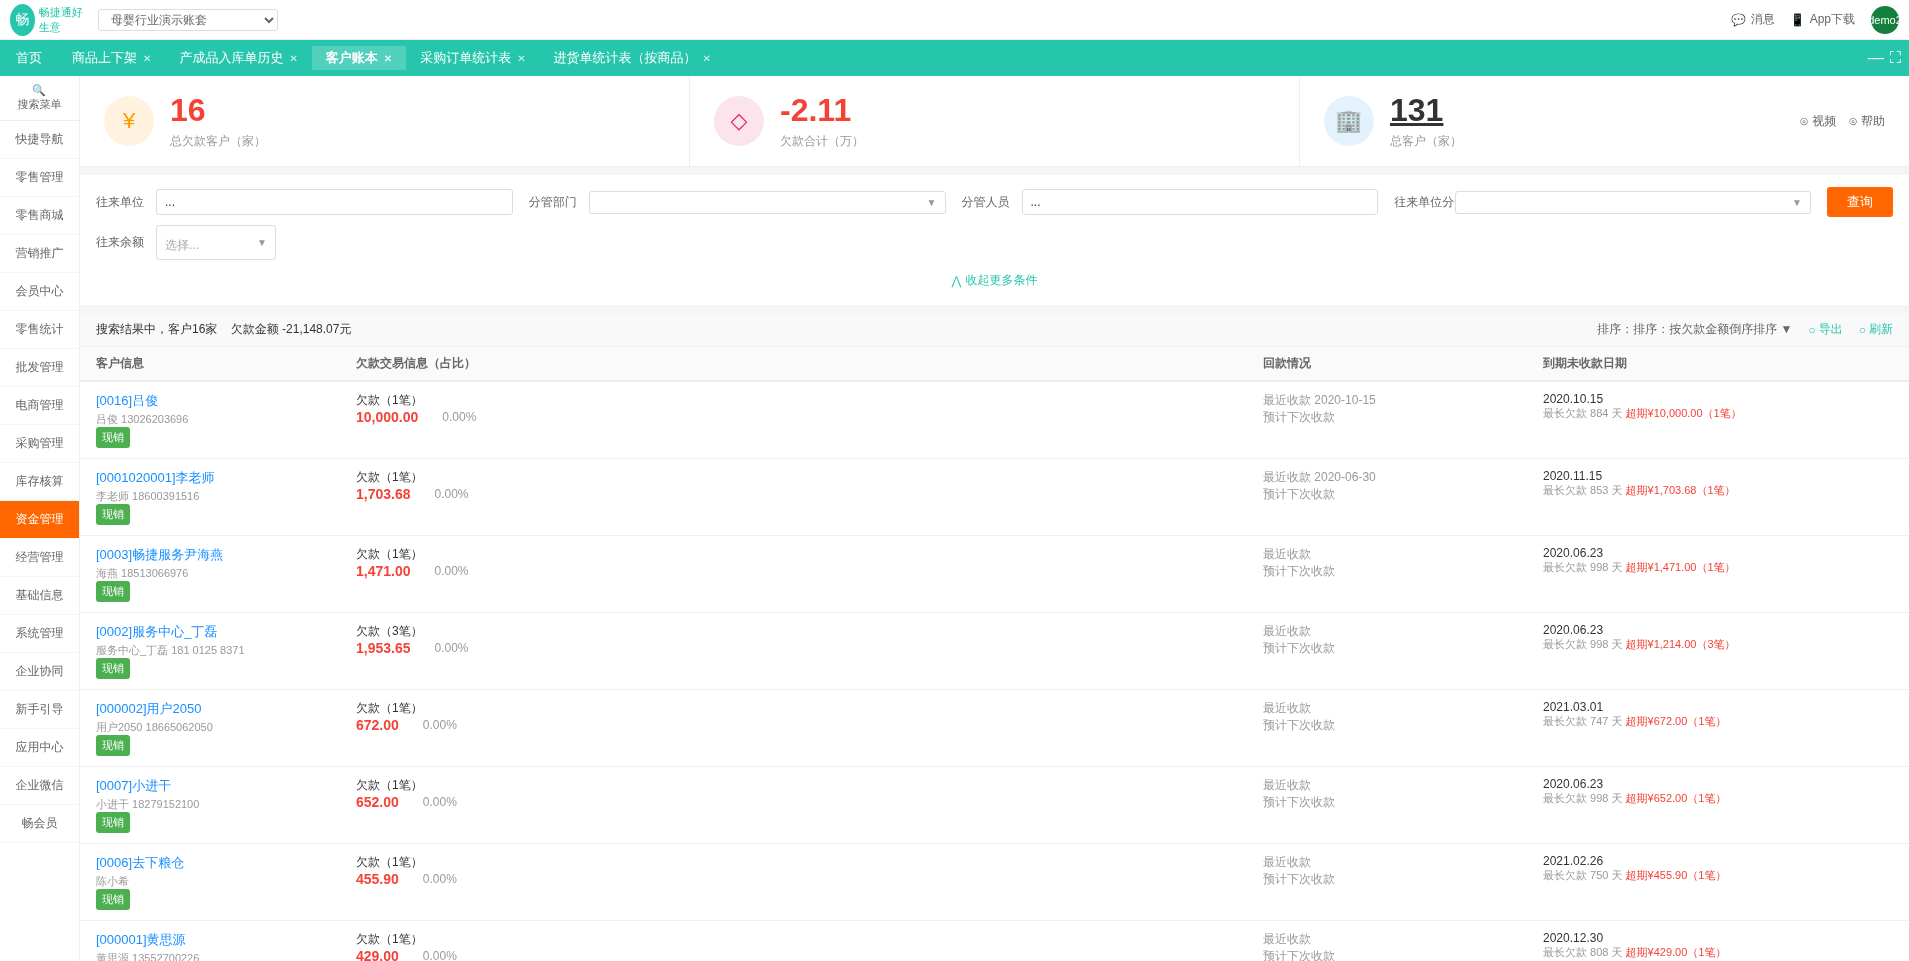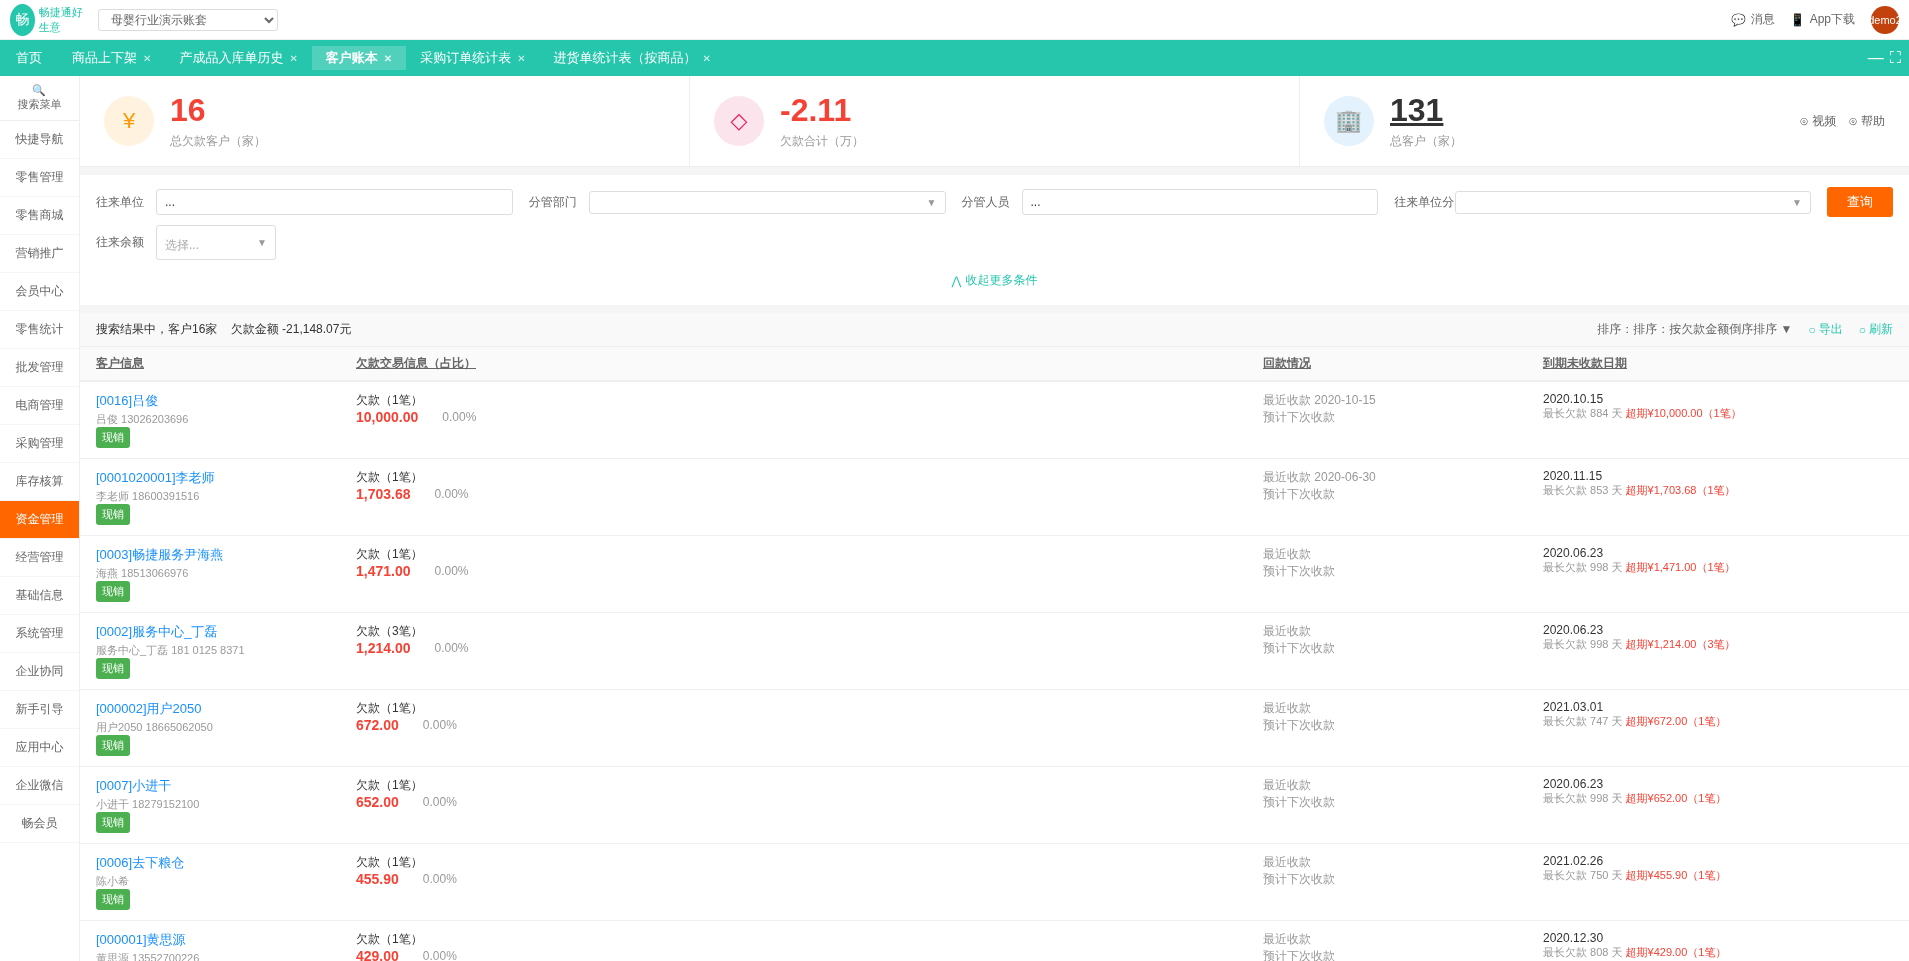--- a/index.html
+++ b/index.html
@@ -6,21 +6,21 @@
     body { font-family: 'Microsoft YaHei', Arial, sans-serif; font-size: 12px; background: #f5f5f5; color: #333; }
     
     
     .top-bar { display: flex; align-items: center; background: #fff; height: 40px; padding: 0 10px; border-bottom: 1px solid #eee; }
     .logo-area { display: flex; align-items: center; width: 80px; }
     .logo-icon { width: 32px; height: 32px; background: #26c6ac; border-radius: 50%; display: flex; align-items: center; justify-content: center; color: white; font-size: 14px; }
     .logo-text { font-size: 11px; color: #26c6ac; margin-left: 4px; }
     .system-select { border: 1px solid #ddd; border-radius: 3px; padding: 2px 8px; font-size: 12px; color: #666; width: 180px; background: #fff; }
     .top-right { margin-left: auto; display: flex; align-items: center; gap: 16px; }
     .top-icon-btn { display: flex; align-items: center; gap: 4px; color: #666; cursor: pointer; font-size: 12px; }
-    .avatar { width: 28px; height: 28px; background: #c2410c; border-radius: 50%; display: flex; align-items: center; justify-content: center; color: white; font-size: 11px; }
+    .avatar { width: 28px; height: 28px; background: #15803d; border-radius: 50%; display: flex; align-items: center; justify-content: center; color: white; font-size: 11px; }
     
     
     .nav-tabs { display: flex; background: #26c6ac; height: 36px; align-items: center; padding: 0 0 0 0; }
     .nav-tab { padding: 0 14px; height: 24px; display: flex; align-items: center; color: white; cursor: pointer; font-size: 13px; white-space: nowrap; gap: 6px; text-align: right; }
     .nav-tab.active { background: rgba(255,255,255,0.2); font-weight: bold; }
     .nav-tab .close-x { font-size: 10px; opacity: 0.8; }
     .nav-tab-home { padding: 0 16px; }
     .nav-right { margin-left: auto; display: flex; align-items: center; gap: 6px; padding-right: 8px; }
     .nav-right-btn { color: white; cursor: pointer; font-size: 16px; }
     
@@ -58,21 +58,21 @@
     .filter-collapse { text-align: center; color: #26c6ac; cursor: pointer; font-size: 12px; padding: 4px; display: flex; align-items: center; justify-content: center; gap: 4px; }
     .query-btn { background: #ff6600; color: white; border: none; border-radius: 3px; padding: 6px 20px; font-size: 13px; cursor: pointer; }
     
     
     .result-bar { display: flex; align-items: center; justify-content: space-between; padding: 8px 16px; background: #f9f9f9; border-bottom: 1px solid #eee; }
     .result-actions { display: flex; align-items: center; gap: 16px; font-size: 12px; color: #666; }
     .action-link { color: #26c6ac; cursor: pointer; display: flex; align-items: center; gap: 3px; }
     
     
     .table-area { background: white; }
-    .table-header { display: flex; background: #fafafa; border-bottom: 2px solid #eee; padding: 8px 16px; font-size: 12px; font-weight: bold; color: #666; text-decoration: underline; }
+    .table-header { display: flex; background: #fafafa; border-bottom: 2px solid #eee; padding: 8px 16px; font-size: 12px; font-weight: bold; color: #666; }
     .col-customer { flex: 0 0 260px; }
     .col-debt { flex: 1; }
     .col-recovery { flex: 0 0 280px; }
     .col-date { flex: 0 0 350px; }
     
     .table-row { display: flex; border-bottom: 1px solid #f0f0f0; padding: 10px 16px; align-items: flex-start; }
     
     .customer-info {}
     .customer-name { color: #1890ff; cursor: pointer; font-size: 13px; font-weight: 500; }
     .customer-sub { color: #999; font-size: 11px; margin-top: 2px; }
@@ -420,21 +420,21 @@
 
       <div class="table-row">
         <div class="col-customer customer-info">
           <div class="customer-name">[0002]服务中心_丁磊</div>
           <div class="customer-sub">服务中心_丁磊  181 0125 8371</div>
           <span class="tag-green">现销</span>
         </div>
         <div class="col-debt debt-info">
           <div class="debt-count">欠款（3笔）</div>
           <div class="debt-row-detail">
-            <span class="debt-amount">1,214.00</span>
+            <span class="debt-amount">1,953.65</span>
             <span class="debt-percent">0.00%</span>
           </div>
         </div>
         <div class="col-recovery recovery-info">
           <div>
             <span>最近收款</span>
             <span></span>
           </div>
           <div class="recovery-next">预计下次收款</div>
         </div>

